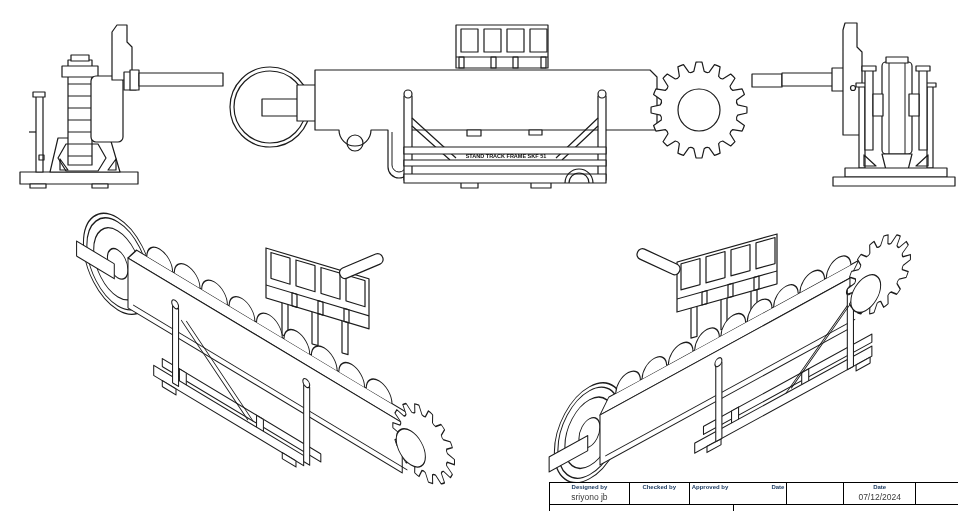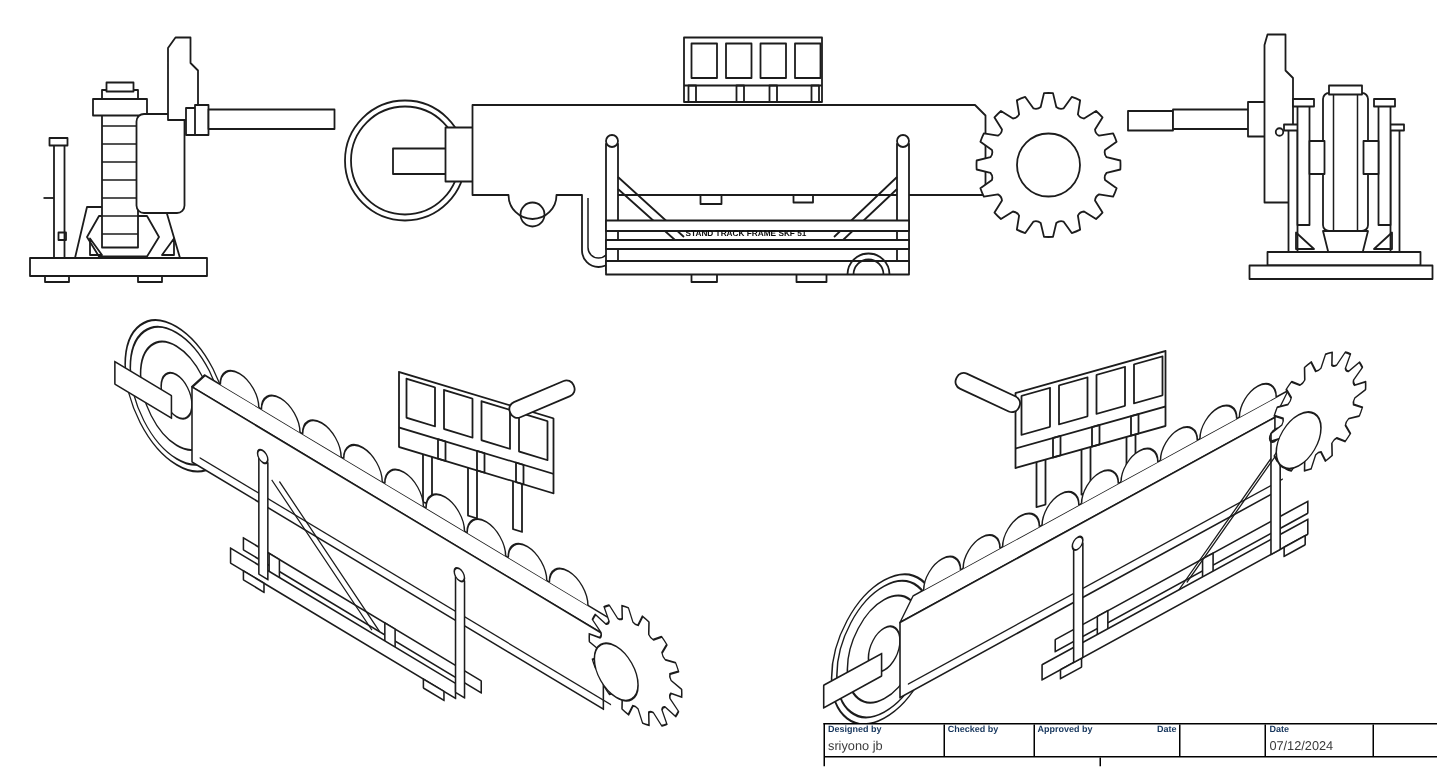--- a/index.html
+++ b/index.html
@@ -1,17 +1,17 @@
 <!DOCTYPE html>
 <html><head>
 <meta charset="utf-8">
 <style>
   html,body{margin:0;padding:0;background:#fff;}
   .sheet{position:relative;width:960px;height:511px;background:#ffffff;overflow:hidden;
-         font-family:"Liberation Sans",sans-serif;}
+         font-family:"Liberation Sans",sans-serif;text-align:center;}
   svg{position:absolute;left:0;top:0;}
   svg *{stroke:#1c1c1c;stroke-width:1.2;fill:none;stroke-linejoin:round;stroke-linecap:butt;}
   svg .f{fill:#ffffff;}
   svg .thin{stroke-width:1;}
   
   .beam-label{position:absolute;left:457px;top:151px;width:98px;height:11px;
       font-weight:700;font-size:5.5px;line-height:11px;color:#0b0b0b;
       white-space:nowrap;overflow:hidden;letter-spacing:0px;}
   
   .tblock{position:absolute;left:549px;top:482px;width:409px;border:1.6px solid #000;

